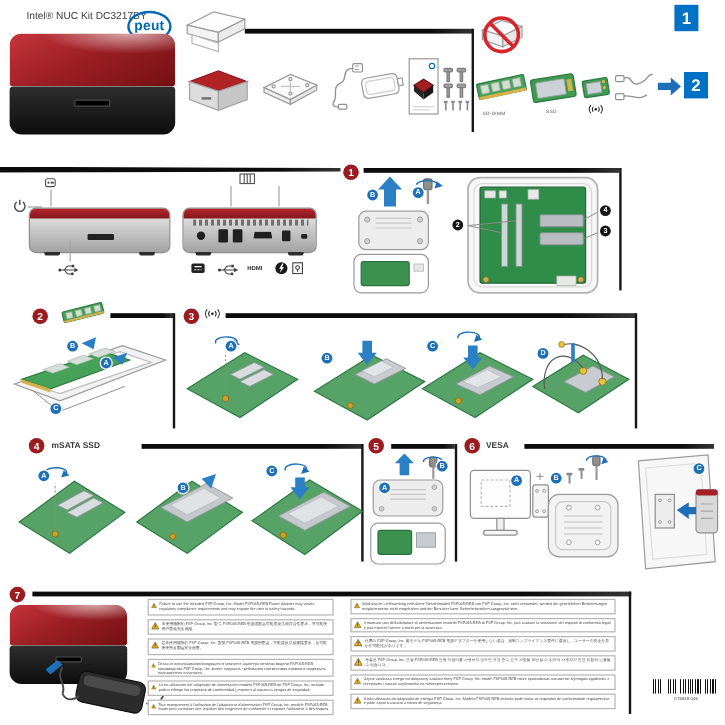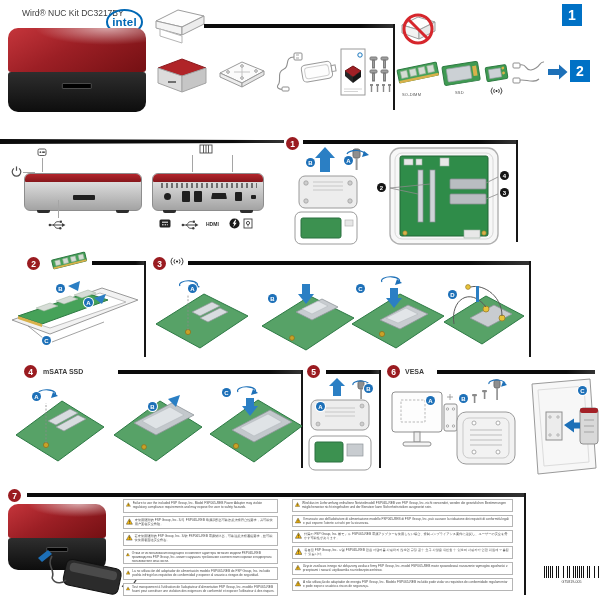--- a/index.html
+++ b/index.html
@@ -48,22 +48,22 @@
   .wtext{font-size:3.2px;line-height:1.3;color:#4a4a4a}
   .barcode{position:absolute;background:repeating-linear-gradient(90deg,
      #111 0 1px,#fff 1px 2px,#111 2px 2.7px,#fff 2.7px 4.4px,#111 4.4px 5px,#fff 5px 6.2px)}
   .bclabel{position:absolute;font-size:3.6px;color:#444;text-align:center}
 </style>
 </head>
 <body>
 
 <div id="sheet">
 
-  <div class="title" style="left:22px;top:8px">Wird® NUC Kit DC3217BY</div>
-  <div class="logo" style="left:106px;top:9px">intel</div>
+  <div class="title" style="left:22px;top:8px">Intel® NUC Kit DC3217BY</div>
+  <div class="logo" style="left:106px;top:9px">peut</div>
   <div class="pbadge" style="left:562px;top:4px">1</div>
 
   <div class="nucphoto" style="left:8px;top:28px;width:138px;height:84px">
     <div class="nptop"></div>
     <div class="npbody">
         <div class="npslot"></div>
       </div>
   </div>
 
   <div class="bar" style="left:204px;top:24px;width:190px"></div>

